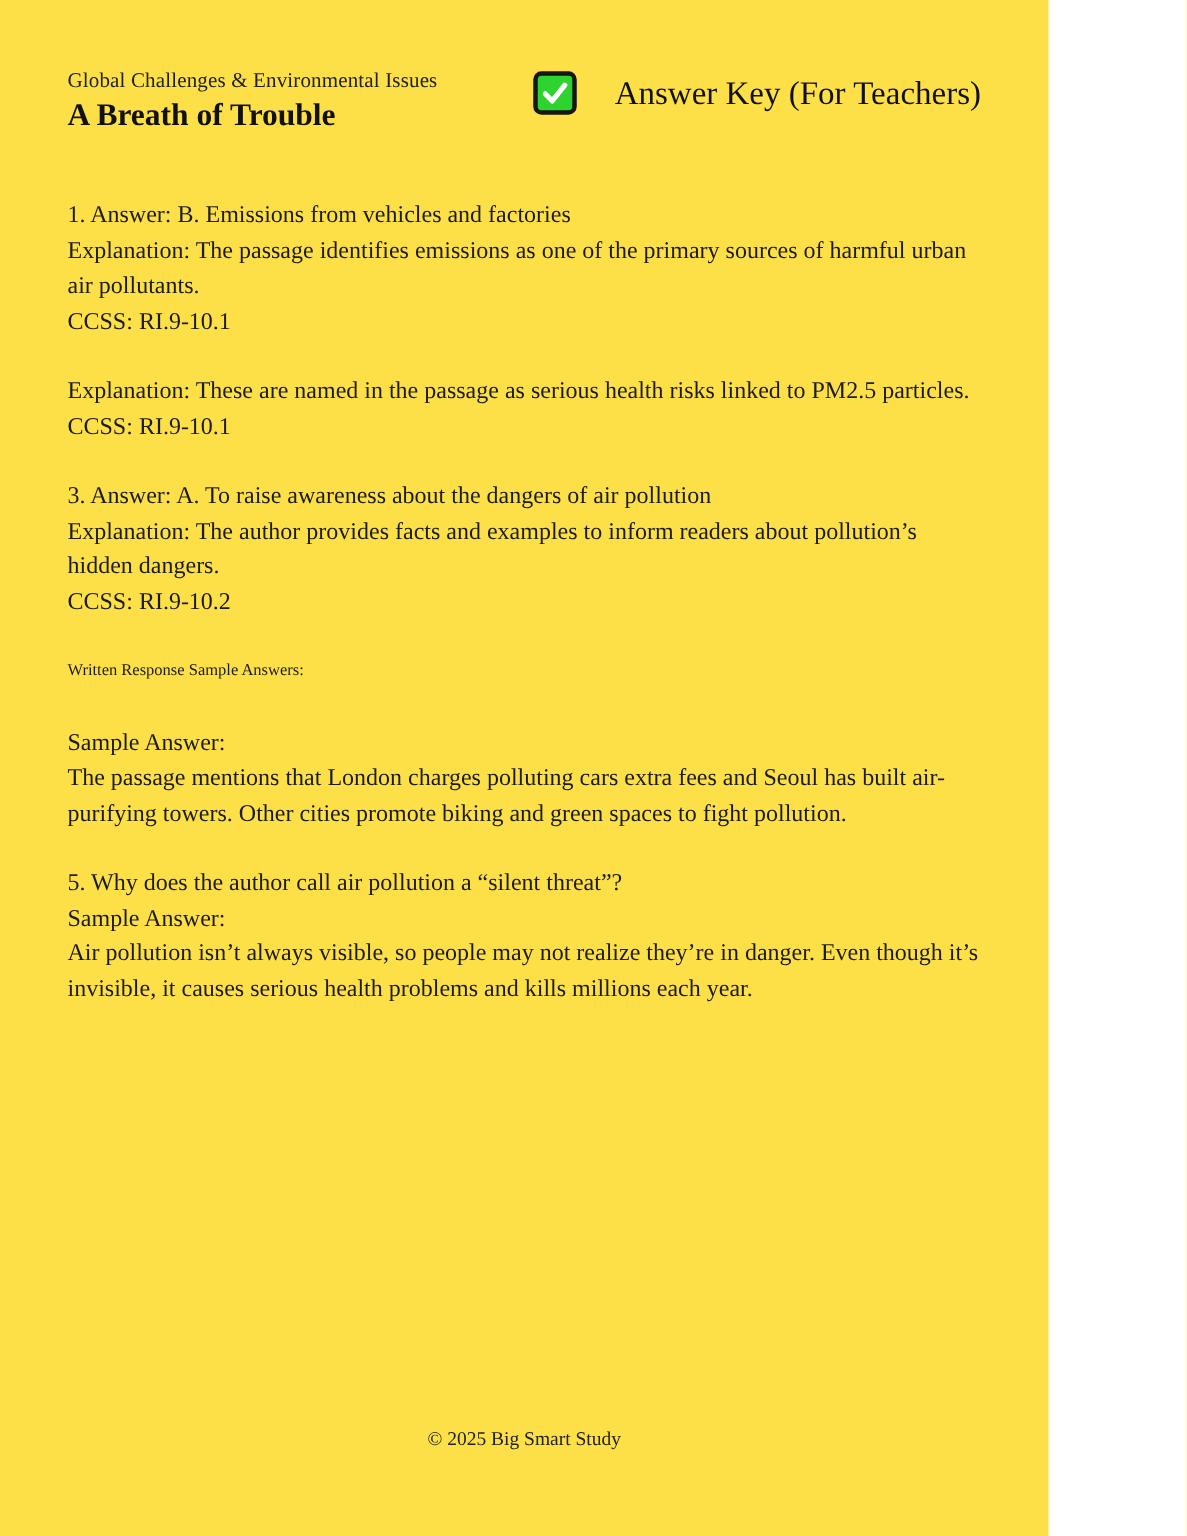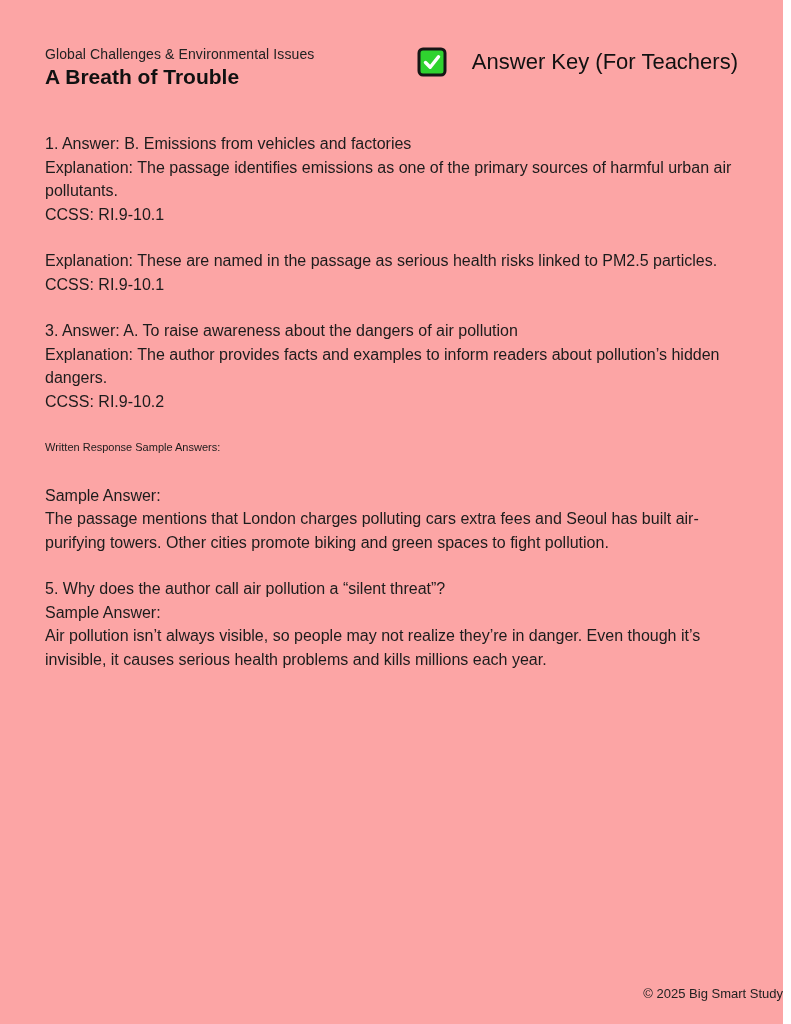--- a/index.html
+++ b/index.html
@@ -1,22 +1,22 @@
 <!DOCTYPE html>
 <html><head>
 <meta charset="utf-8">
 <style>
   * { margin: 0; padding: 0; box-sizing: border-box; }
   html, body { background: #ffffff; }
   .page {
-    width: 783px;
+    width: 699px;
     height: 1024px;
-    background: #fca5a5;
+    background: #fde047;
     position: relative;
-    font-family: Liberation Sans, sans-serif;
+    font-family: Liberation Serif, serif;
     color: #1c1c1c;
     overflow: hidden;
   }
   .content {
     padding: 46px 45px 0 45px;
   }
   .header {
     display: flex;
     justify-content: space-between;
     align-items: flex-start;
@@ -61,22 +61,22 @@
     font-size: 11px;
     font-weight: 400;
     line-height: 23.5px;
     margin-bottom: 24px;
     color: #1c1c1c;
   }
   .footer {
     position: absolute;
     left: 0;
     right: 0;
-    top: 986px;
-    text-align: right;
+    top: 951px;
+    text-align: center;
     font-size: 13px;
     line-height: 16px;
     color: #222222;
   }
 </style>
 </head>
 <body>
 
 <div class="page">
   <div class="content">

